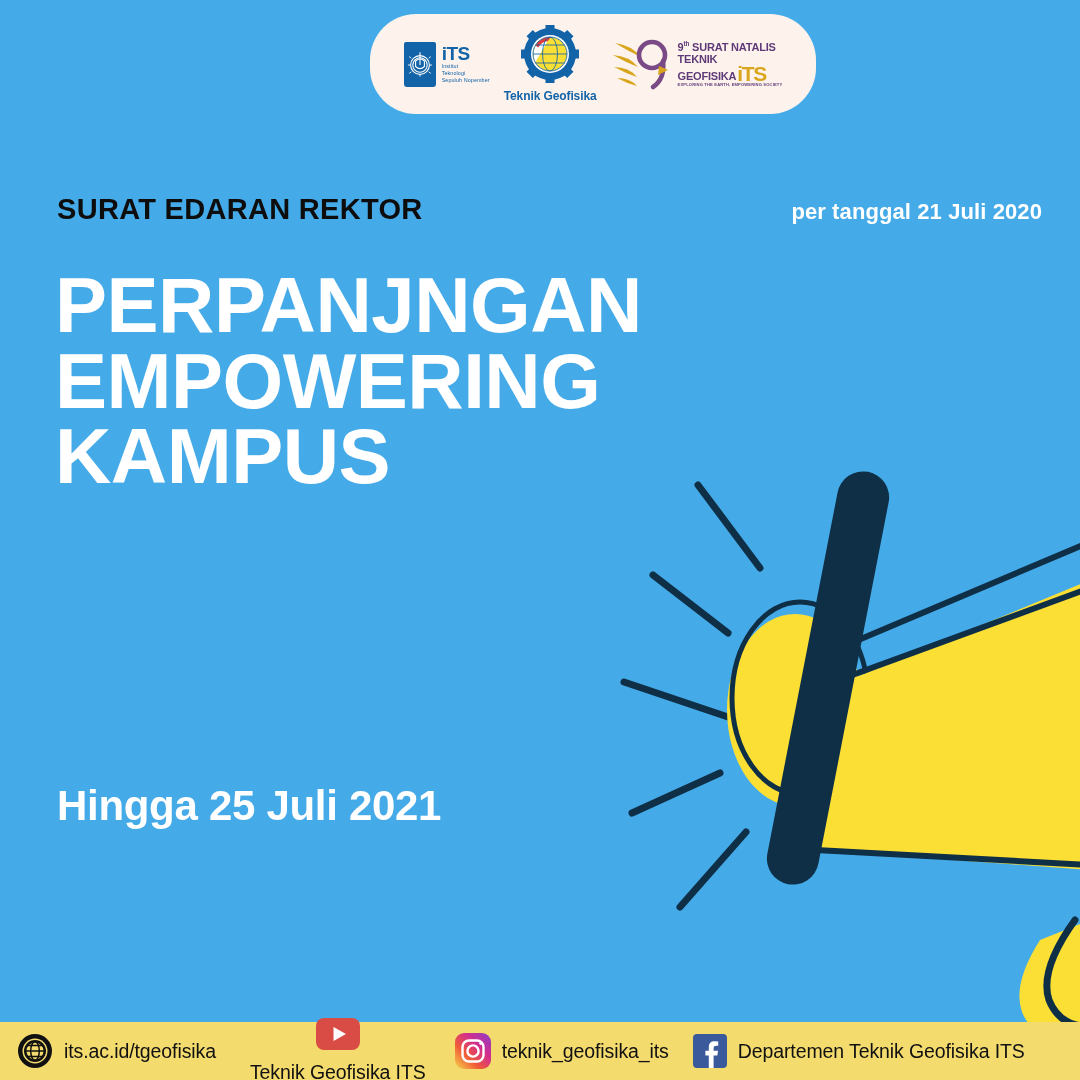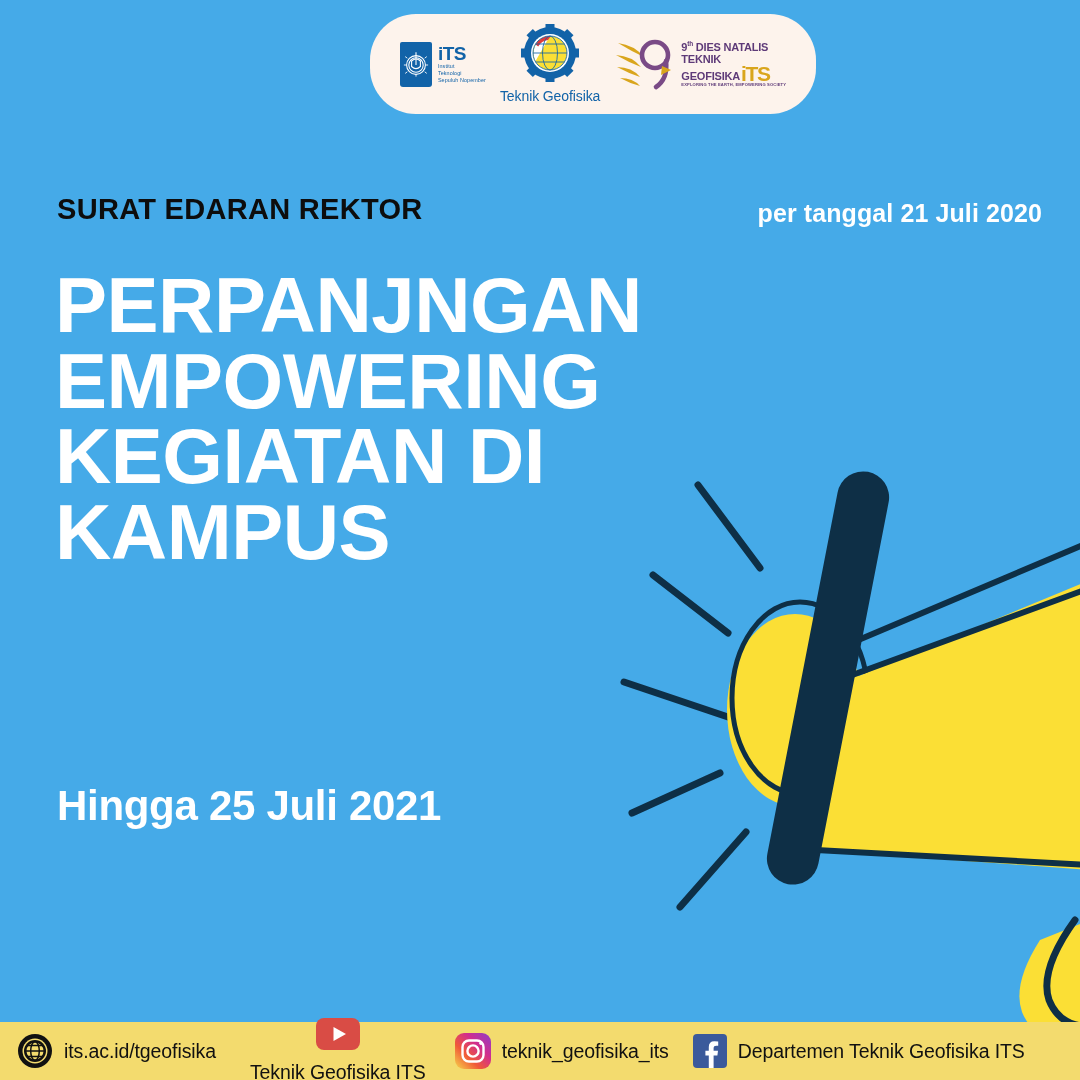--- a/index.html
+++ b/index.html
@@ -41,21 +41,21 @@
     letter-spacing:-0.5px; display:block;
   }
   .its-word .its-sub {
     font-size:5.4px; color:#1263a8; display:block;
     line-height:1.35; letter-spacing:0.1px;
   }
 
   
   #tg-logo { flex-direction:column; gap:2px; }
   .tg-caption {
-    font-size:14px; font-weight:normal; color:#1263a8; letter-spacing:-0.1px;
+    font-size:12px; font-weight:bold; color:#1263a8; letter-spacing:-0.1px;
   }
 
   
   #dies-logo { gap:3px; }
   .dies-text { line-height:1.08; }
   .dies-l1 { font-size:11px; font-weight:bold; color:#5e3a78; letter-spacing:-0.2px; white-space:nowrap; }
   .dies-l1 sup { font-size:6.5px; }
   .dies-l2 { font-size:11px; font-weight:bold; color:#5e3a78; letter-spacing:-0.2px; }
   .dies-l3 { display:flex; align-items:flex-end; gap:1px; }
   .dies-l3 .gf { font-size:11px; font-weight:bold; color:#5e3a78; letter-spacing:-0.2px; }
@@ -67,21 +67,21 @@
   #megaphone svg { display:block; }
 
   
   #kicker {
     position:absolute; left:57px; top:193px;
     font-size:29px; font-weight:bold; color:#0d0d0d;
     letter-spacing:0.3px;
   }
   #date-note {
     position:absolute; right:38px; top:199px;
-    font-size:25px; font-weight:bold; color:#ffffff;
+    font-size:22px; font-weight:bold; color:#ffffff;
     letter-spacing:0.1px;
   }
   #headline {
     position:absolute; left:55px; top:268px;
     width:700px; z-index:3;
   }
   #headline .hl-line {
     display:block;
     font-size:78px; font-weight:bold; color:#ffffff;
     line-height:0.97; letter-spacing:-0.5px;
@@ -179,21 +179,21 @@
         <g fill="none" stroke="#7a4a86" stroke-width="4.6" stroke-linecap="round">
           <circle cx="41" cy="24" r="13"></circle>
           <path d="M52 30 q2 18 -10 26"></path>
         </g>
         <path d="M47 44 l10 -5 l-9 -4 Z" fill="#d9a51c"></path>
       </svg>
     </span>
     <div class="dies-text">
       <div class="dies-l1">
         <span>9</span><sup>th</sup>
-        <span>DIES NATALIS</span>
+        <span>SURAT NATALIS</span>
       </div>
       <div class="dies-l2">TEKNIK</div>
       <div class="dies-l3">
         <span class="gf">GEOFISIKA</span>
         <span class="its-gold">iTS</span>
       </div>
       <div class="dies-tag">EXPLORING THE EARTH, EMPOWERING SOCIETY</div>
     </div>
   </div>
 </div>
@@ -229,21 +229,20 @@
     </g>
   </svg>
 </div>
 
 <div id="kicker">SURAT EDARAN REKTOR</div>
 <div id="date-note">per tanggal 21 Juli 2020</div>
 
 <div id="headline">
   <span class="hl-line">PERPANJNGAN</span>
   <span class="hl-line">EMPOWERING</span>
-  <span class="hl-line">KEGIATAN DI</span>
   <span class="hl-line">KAMPUS</span>
 </div>
 
 <div id="subtitle">Hingga 25 Juli 2021</div>
 
 <div id="footer">
 
   <div class="social-item" id="si-web">
     <span>
       <svg class="icon-svg" width="36" height="36" viewBox="0 0 36 36" aria-hidden="true">

